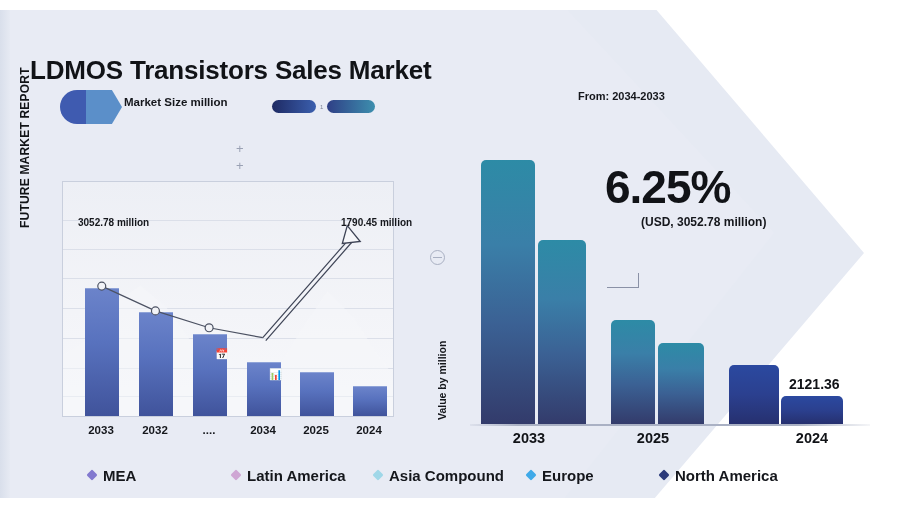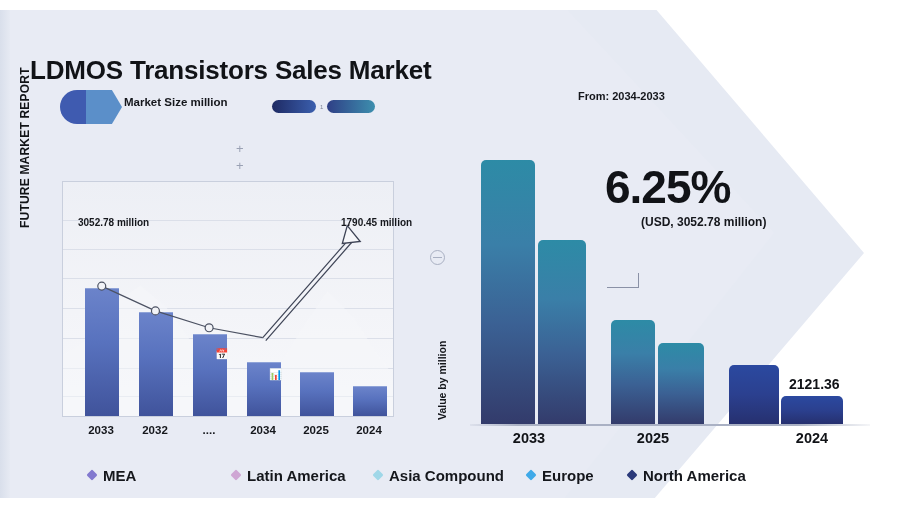--- a/index.html
+++ b/index.html
@@ -428,19 +428,19 @@
       <span class="leg-text">Latin America</span>
     </div>
     <div class="leg-item" style="left:374px">
       <span class="leg-dot" style="background:#9fd7e8"></span>
       <span class="leg-text">Asia Compound</span>
     </div>
     <div class="leg-item" style="left:527px">
       <span class="leg-dot" style="background:#3fa9e8"></span>
       <span class="leg-text">Europe</span>
     </div>
-    <div class="leg-item" style="left:628px">
+    <div class="leg-item" style="left:660px">
       <span class="leg-dot" style="background:#2b3a7a"></span>
       <span class="leg-text">North America</span>
     </div>
   </div>
 
 </div>
 
 </body></html>

